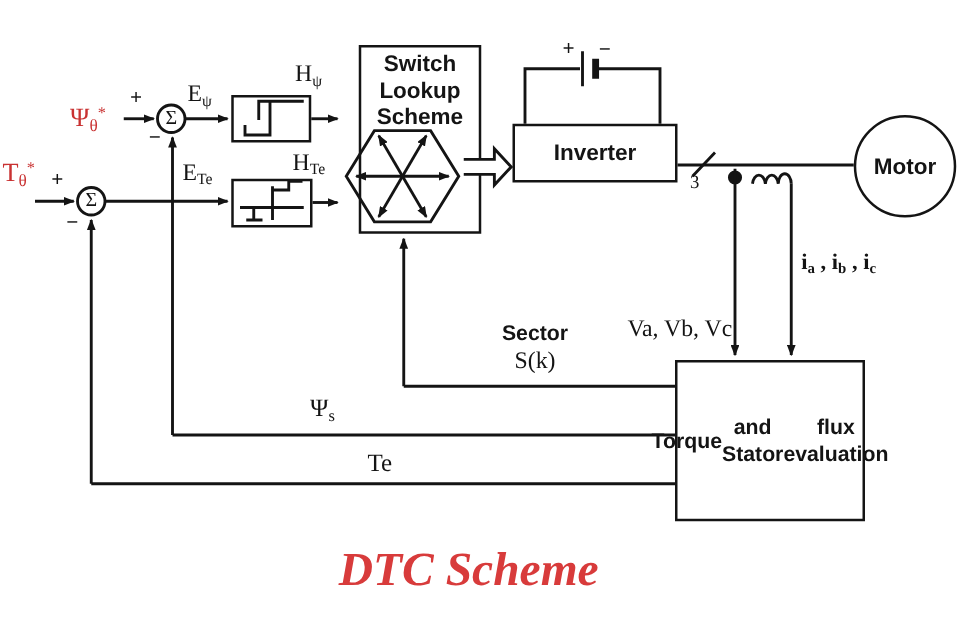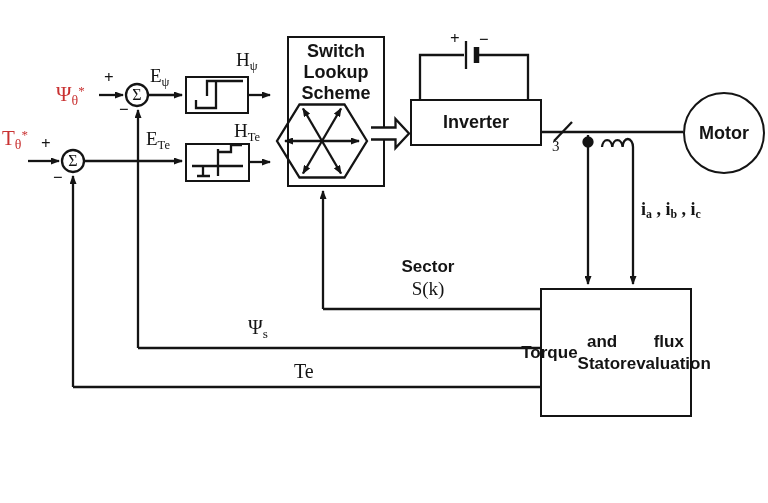--- a/index.html
+++ b/index.html
@@ -149,28 +149,30 @@
   </div>
   <div class="lbl" style="left:234px;top:121px;">
     <span>H</span><span class="sub">Te</span>
   </div>
 
   <div class="lbl sign" style="left:450px;top:30px;">+</div>
   <div class="lbl sign" style="left:479px;top:31px;">−</div>
 
   <div class="lbl" style="left:552px;top:139px;font-size:15px;">3</div>
 
+  <div class="lbl" style="left:502px;top:254px;font-size:19px;">Va, Vb, Vc</div>
   <div class="lbl" style="left:641px;top:200px;font-size:18px;font-weight:700;">
     <span>i</span><span class="sub">a</span><span> , </span><span>i</span><span class="sub">b</span><span> , </span><span>i</span><span class="sub">c</span>
   </div>
 
   <div class="lbl" style="left:383px;top:258px;width:90px;text-align:center;">
     <div class="sans-b" style="font-size:17px;">Sector</div>
     <div style="font-size:19px;margin-top:3px;">S(k)</div>
   </div>
 
   <div class="lbl" style="left:248px;top:317px;font-size:20px;">
     <span>Ψ</span><span class="sub">s</span>
   </div>
   <div class="lbl" style="left:294px;top:361px;font-size:20px;">Te</div>
 
+  <div class="title">DTC Scheme</div>
 
 </div>
 
 </body></html>

